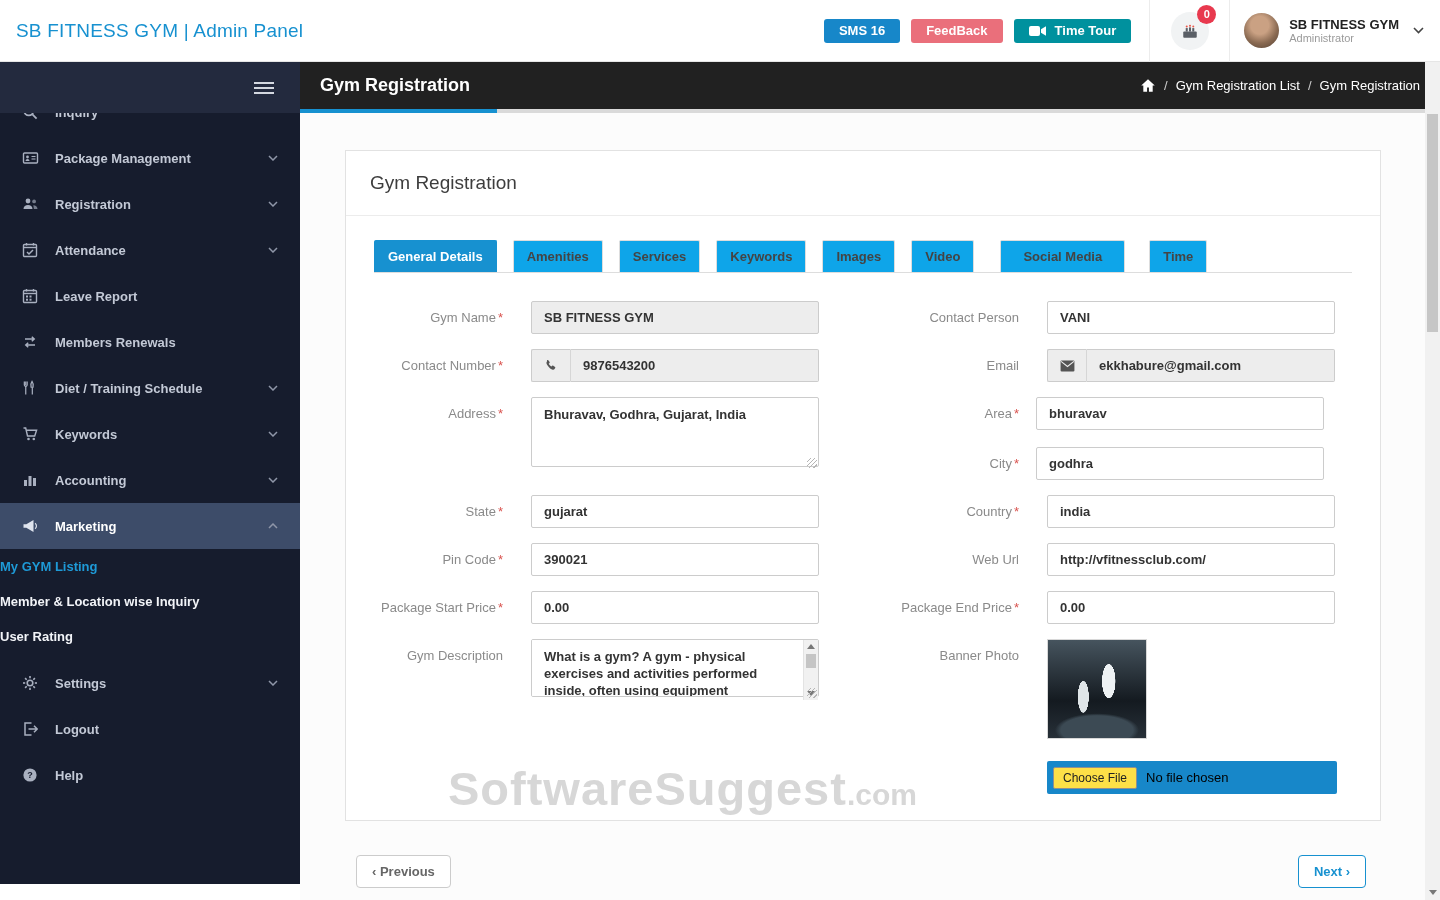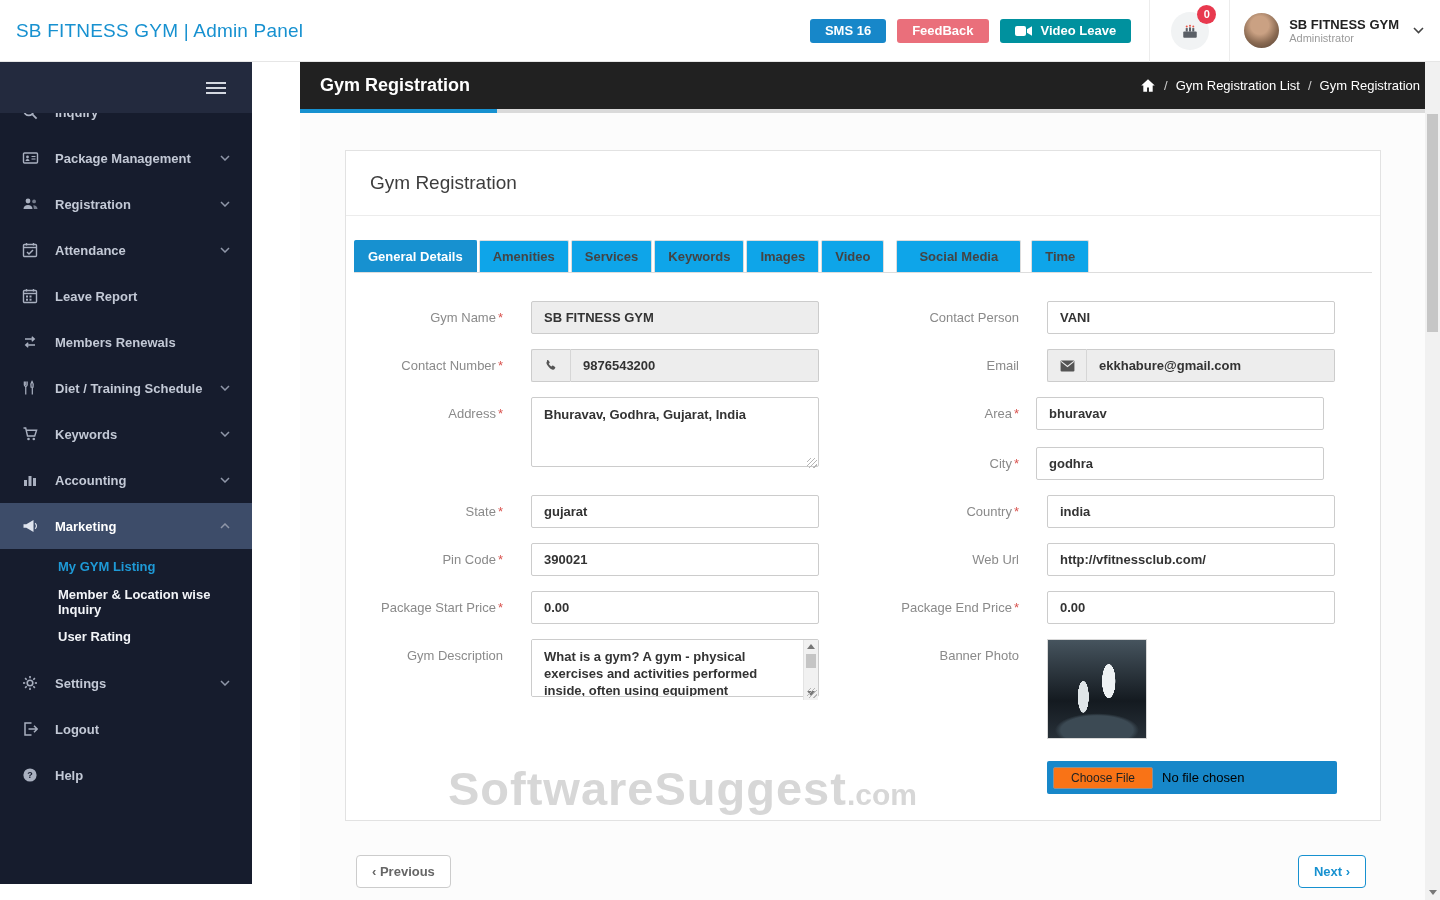--- a/index.html
+++ b/index.html
@@ -29,48 +29,48 @@
     background:#e8394e; color:#fff; font-size:11px; font-weight:bold; display:flex;
     align-items:center; justify-content:center; }
   .profile { display:flex; align-items:center; gap:10px; padding:0 16px 0 14px; cursor:pointer; }
   .avatar { width:35px; height:35px; border-radius:50%;
     background:radial-gradient(circle at 45% 35%, #caa183 0 30%, #8a6a52 60%, #4f3d30); }
   .p-name { font-size:13px; font-weight:bold; color:#222; line-height:15px; }
   .p-role { font-size:11px; color:#9a9a9a; }
   .chev-ic { color:#444; margin-left:4px; }
 
   
-  .sidebar { position:absolute; top:62px; left:0; width:252px; bottom:16px; background:#161c2d; overflow:hidden; }
+  .sidebar { position:absolute; top:62px; left:0; width:300px; bottom:16px; background:#161c2d; overflow:hidden; }
   .sidebar-header { position:absolute; top:0; left:0; right:0; height:51px; background:#232a3e;
     display:flex; align-items:center; justify-content:flex-end; padding-right:26px; z-index:3; cursor:pointer; }
   .menu { position:absolute; top:27px; left:0; right:0; z-index:1; }
   .item { height:46px; display:flex; align-items:center; padding:0 22px; font-size:13px; font-weight:bold;
     color:#c3c9d6; cursor:pointer; }
   .item .ico { width:33px; color:#a9b0c0; flex:0 0 33px; }
   .item .chev { margin-left:auto; color:#8f96a8; }
   .item.active { background:#3d4c69; color:#fff; }
   .item.active .ico { color:#dfe4ee; }
-  .submenu .sub { height:35px; display:flex; align-items:center; padding-left:58px; font-size:13px;
+  .submenu .sub { height:35px; display:flex; align-items:center; font-size:13px;
     color:#f2f4f8; font-weight:bold; cursor:pointer; }
   .submenu .sub.active { color:#1e9ad7; }
 
   
   .main-header { position:absolute; left:300px; top:62px; width:1140px; height:47px; background:#212121;
     display:flex; align-items:center; justify-content:space-between; padding:0 20px; z-index:5; }
   .mh-title { color:#fff; font-size:18px; font-weight:bold; }
   .breadcrumb { display:flex; align-items:center; gap:8px; color:#cfcfcf; font-size:13px; }
   .breadcrumb .bc-link { color:#fff; cursor:pointer; }
   .tabstrip { position:absolute; left:300px; top:109px; width:1140px; height:4px; background:#dadada; z-index:5; }
   .tabstrip .blue { width:197px; height:4px; background:#1791d0; }
 
   
   .content { position:absolute; left:300px; top:113px; width:1140px; bottom:0; background:#fcfcfc; overflow:hidden; }
   .card { position:relative; margin:37px 59px 0 45px; background:#fff; border:1px solid #e2e2e2; height:671px; }
   .card-header { padding:21px 24px; border-bottom:1px solid #ececec; font-size:19px; color:#3d3d3d; }
-  .tabs { display:flex; gap:2px; margin:24px 8px 0; border-bottom:1px solid #ddd; align-items:flex-end; }
+  .tabs { display:flex; gap:16px; margin:24px 28px 0; border-bottom:1px solid #ddd; align-items:flex-end; }
   .tab { border:1px solid #ddd; border-bottom:none; background:#0ea5e9; padding:8px 13px; font-size:13px;
     font-weight:bold; color:#444; border-radius:2px 2px 0 0; cursor:pointer; white-space:nowrap; }
   .tab.active { background:#1791d0; color:#fff; border-color:#1791d0; }
   .tab.wide { padding:8px 22px; }
 
   
   .form { padding:28px 12px 0; }
   .frow { display:grid; grid-template-columns:145px 288px 172px 288px; column-gap:28px;
     margin-bottom:15px; align-items:start; }
   .flabel { text-align:right; font-size:13px; color:#8a8a8a; padding-top:9px; }
@@ -99,22 +99,22 @@
   .ta-scroll .thumb { position:absolute; top:14px; height:14px; left:2px; right:2px; background:#c5c5c5; }
   .right-stack { display:flex; flex-direction:column; gap:15px; }
   .banner-img { width:100px; height:100px; border:1px solid #d8d8d8;
     background:
       radial-gradient(ellipse 9px 26px at 36% 58%, #dfe5e8 0 60%, transparent 62%),
       radial-gradient(ellipse 11px 28px at 62% 42%, #eef2f4 0 60%, transparent 62%),
       radial-gradient(ellipse 60px 24px at 50% 92%, #3c4a54 0 60%, transparent 70%),
       linear-gradient(180deg, #46545e 0%, #141a20 62%, #273038 100%); }
   .choose-file { width:290px; height:33px; background:#1787c9; display:flex; align-items:center;
     margin-top:22px; border-radius:2px; cursor:pointer; }
-  .cf-btn { margin-left:6px; background:#f97316; border:1px solid #8f8f8f; border-radius:2px;
-    font-size:12px; padding:3px 17px; color:#222; cursor:pointer; }
+  .cf-btn { margin-left:6px; background:#fde047; border:1px solid #8f8f8f; border-radius:2px;
+    font-size:12px; padding:3px 9px; color:#222; cursor:pointer; }
   .cf-status { color:#000000; font-size:13px; margin-left:9px; }
 
   .watermark { position:absolute; left:102px; bottom:4px; color:#d7d7d7; font-weight:bold;
     font-size:47px; letter-spacing:1px; pointer-events:none; white-space:nowrap; }
   .watermark .wm-suffix { font-size:30px; letter-spacing:0; }
 
   
   .footer-row { display:flex; justify-content:space-between; margin:34px 74px 0 56px; }
   .btn { background:#fff; border:1px solid #ccc; border-radius:4px; padding:8px 15px; font-size:13px;
     font-weight:bold; color:#666; cursor:pointer; font-family:"Liberation Sans", sans-serif; }
@@ -134,21 +134,21 @@
   <div class="topbar-right">
     <div class="tb-btn sms">SMS 16</div>
     <div class="tb-btn feedback">FeedBack</div>
     <div class="tb-btn videotour">
       <span>
         <svg width="18" height="12" viewBox="0 0 18 12">
             <rect x="0" y="1" width="11" height="10" rx="2" fill="#fff"></rect>
             <path d="M12 4.2l5-3v9.6l-5-3z" fill="#fff"></path>
           </svg>
       </span>
-      <span>Video Leave</span>
+      <span>Time Tour</span>
     </div>
     <div class="tb-divider"></div>
     <div class="cake-wrap">
       <div class="cake-circle">
         <svg width="18" height="18" viewBox="0 0 16 16">
             <rect x="2" y="8.5" width="12" height="5.5" rx="0.8" fill="#5a5f66"></rect>
             <rect x="4.2" y="5.4" width="1.8" height="3.1" fill="#5a5f66"></rect>
             <rect x="7.1" y="4.8" width="1.8" height="3.7" fill="#5a5f66"></rect>
             <rect x="10" y="5.4" width="1.8" height="3.1" fill="#5a5f66"></rect>
             <circle cx="5.1" cy="4" r="0.9" fill="#e8574a"></circle>

